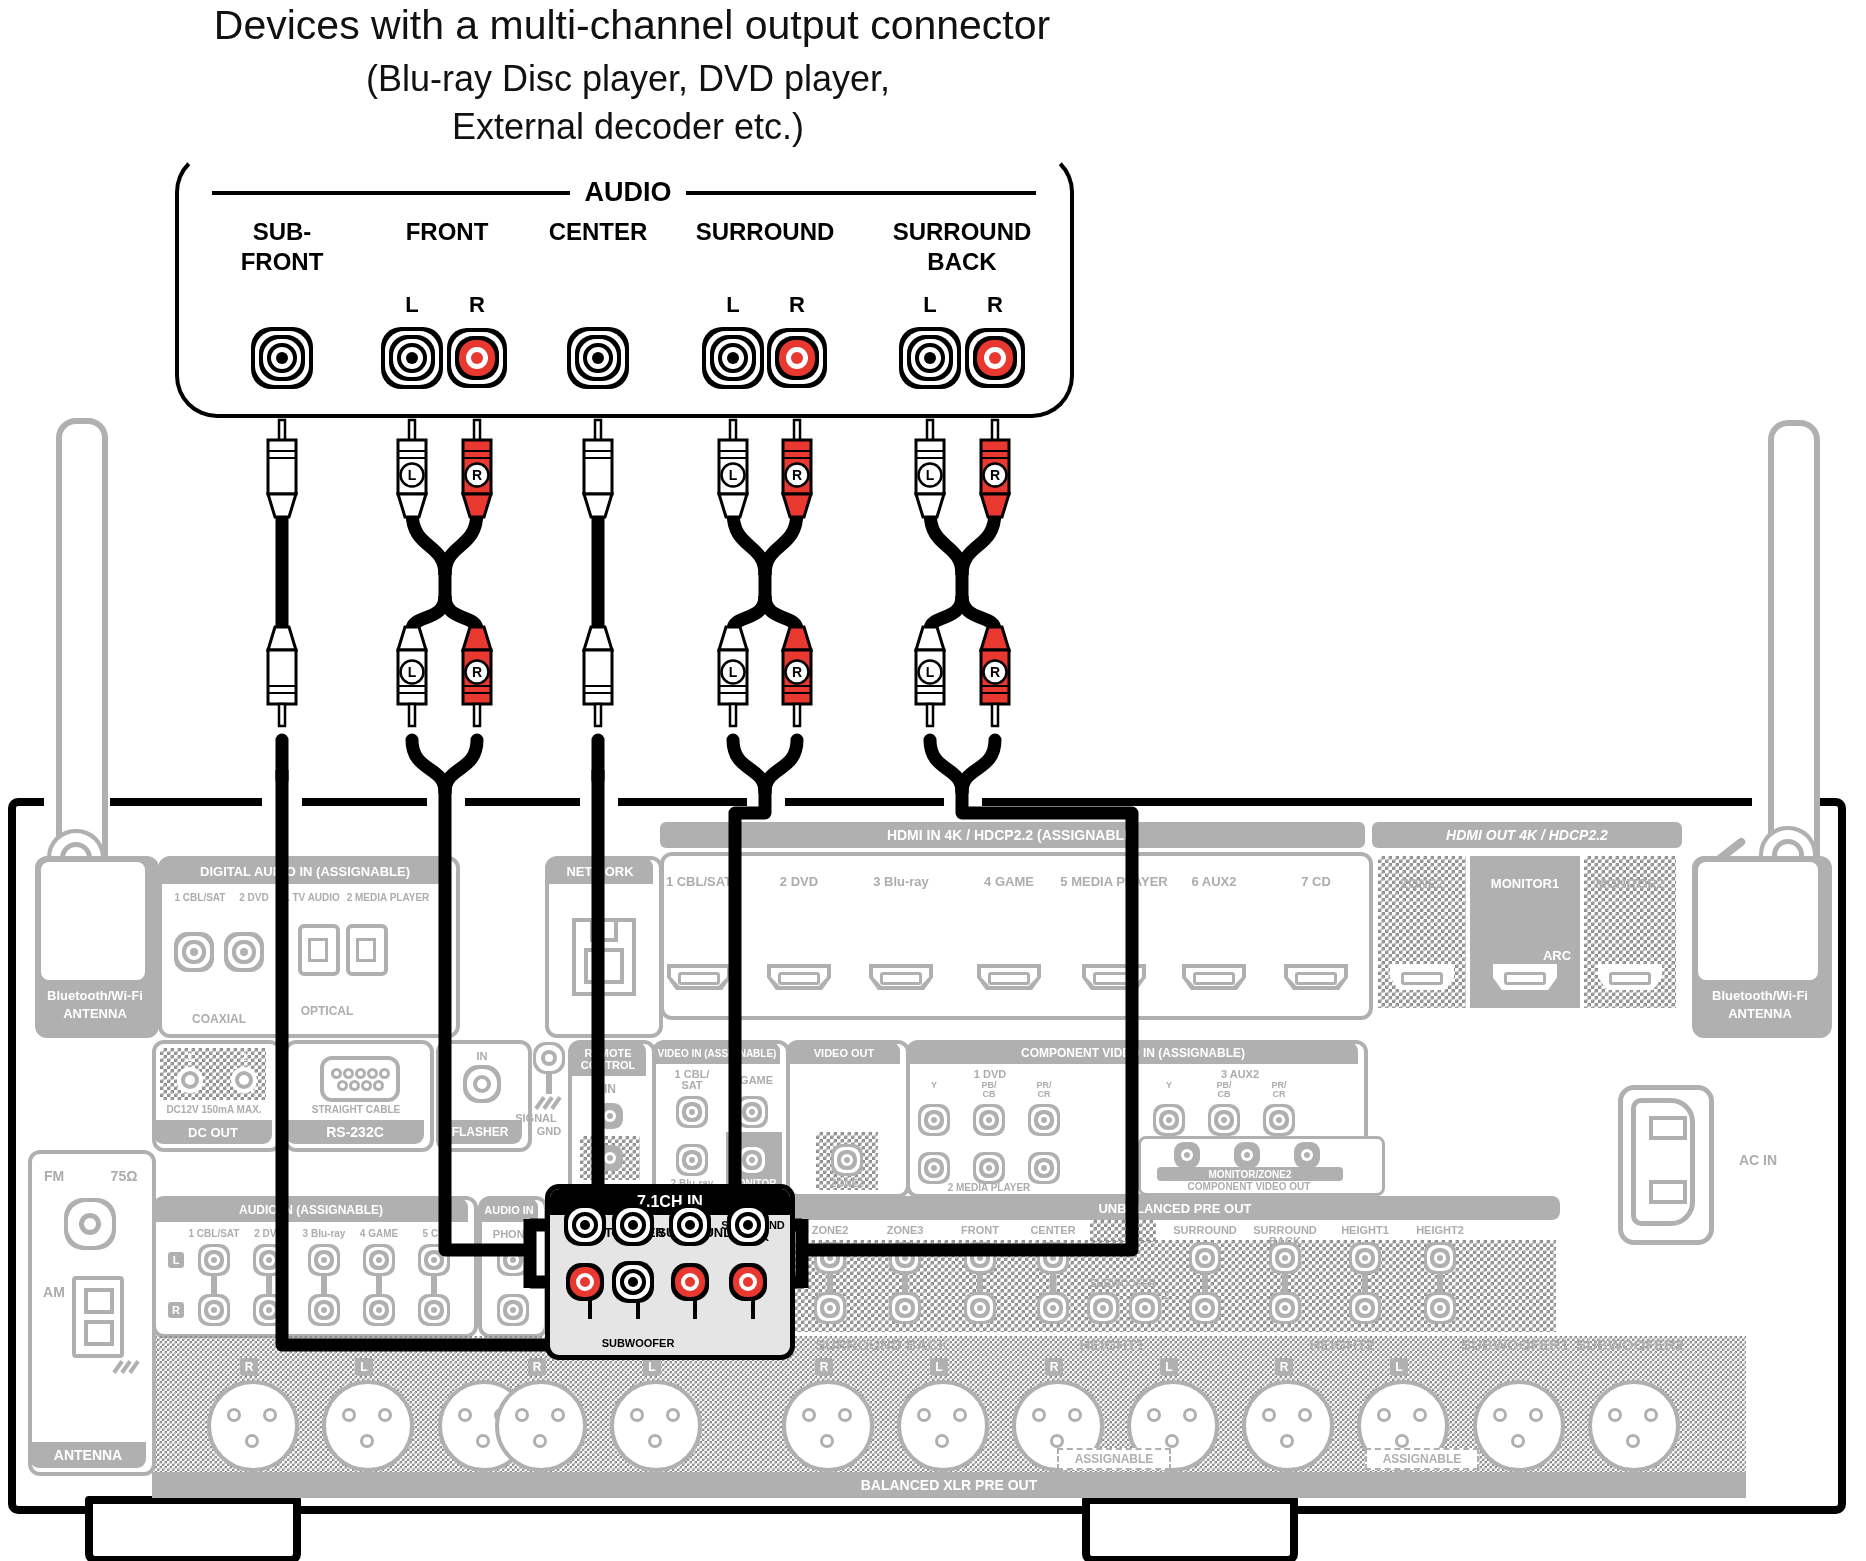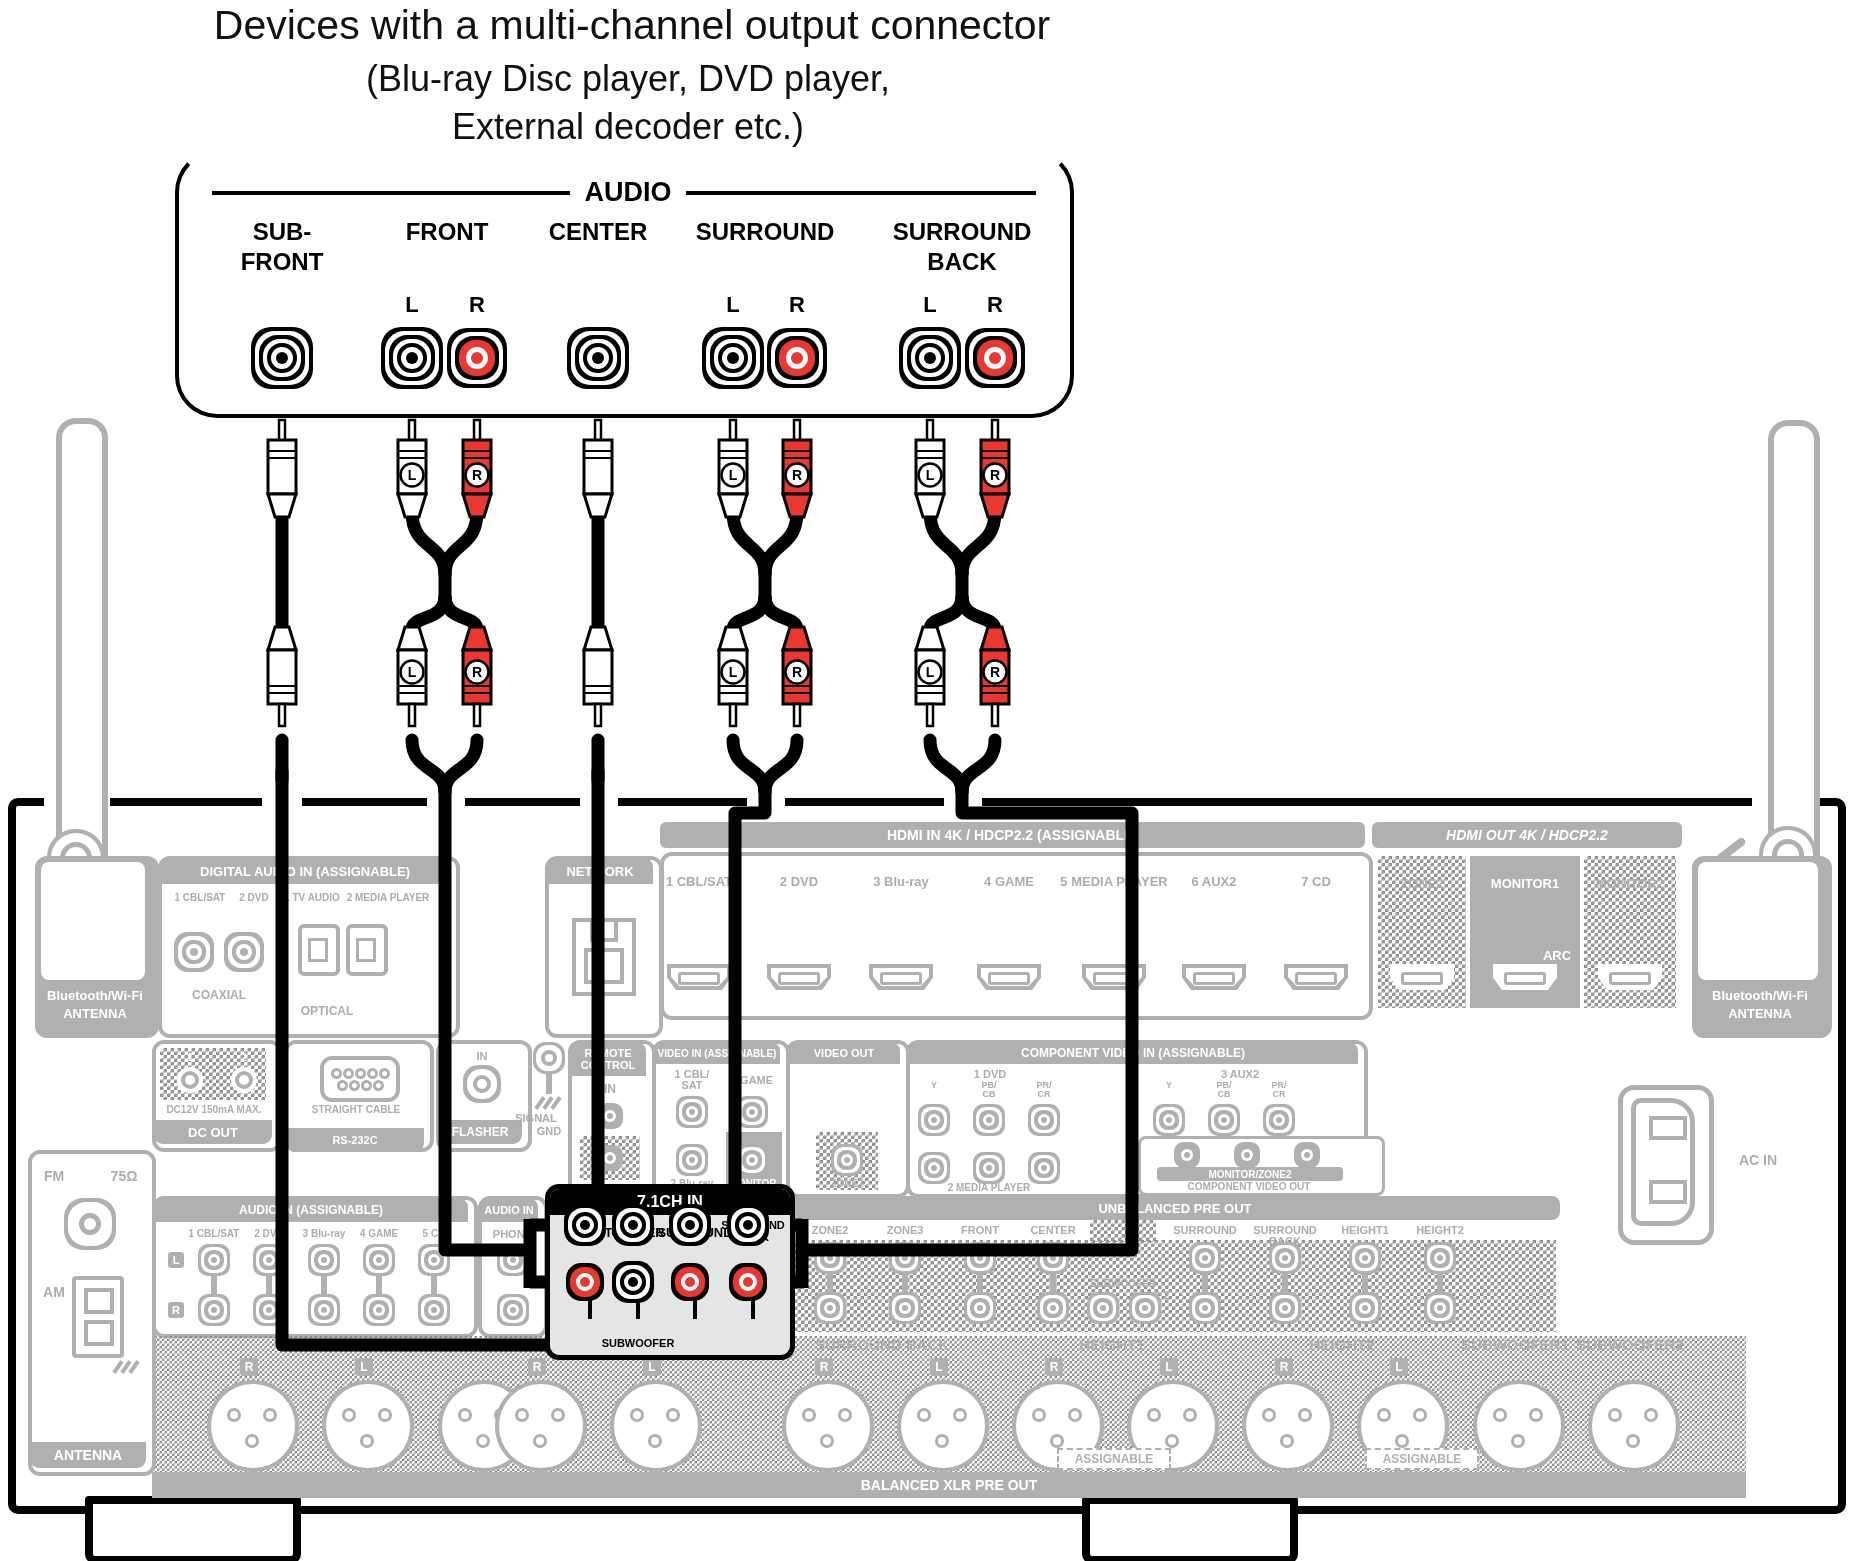--- a/index.html
+++ b/index.html
@@ -100,21 +100,21 @@
         <div class="abs glab ctr" style="left: 150px; top: 32px; font-size: 10px;">1 TV AUDIO</div>
         <div class="abs glab ctr" style="left: 226px; top: 32px; font-size: 10px;">2 MEDIA PLAYER</div>
         <div class="abs jack" style="left: 28px; top: 88px; width: 8px; height: 8px; background: rgb(176, 176, 176); box-shadow: rgb(255, 255, 255) 0px 0px 0px 4px, rgb(176, 176, 176) 0px 0px 0px 8px, rgb(255, 255, 255) 0px 0px 0px 12px, rgb(176, 176, 176) 0px 0px 0px 16px;"></div>
         <div class="abs jack" style="left: 78px; top: 88px; width: 8px; height: 8px; background: rgb(176, 176, 176); box-shadow: rgb(255, 255, 255) 0px 0px 0px 4px, rgb(176, 176, 176) 0px 0px 0px 8px, rgb(255, 255, 255) 0px 0px 0px 12px, rgb(176, 176, 176) 0px 0px 0px 16px;"></div>
         <div class="abs" style="left: 136px; top: 64px; width: 34px; height: 44px; border: 4px solid rgb(176, 176, 176); border-radius: 6px; background: rgb(255, 255, 255);">
           <div class="abs" style="left: 6px; top: 10px; width: 14px; height: 18px; border: 3px solid rgb(176, 176, 176);"></div>
         </div>
         <div class="abs" style="left: 184px; top: 64px; width: 34px; height: 44px; border: 4px solid rgb(176, 176, 176); border-radius: 6px; background: rgb(255, 255, 255);">
           <div class="abs" style="left: 6px; top: 10px; width: 14px; height: 18px; border: 3px solid rgb(176, 176, 176);"></div>
         </div>
-        <div class="abs glab ctr" style="left: 57px; top: 128px; font-size: 12px;">COAXIAL</div>
+        <div class="abs glab ctr" style="left: 57px; top: 152px; font-size: 12px;">COAXIAL</div>
         <div class="abs glab ctr" style="left: 165px; top: 144px; font-size: 12px;">OPTICAL</div>
       </div>
       <div class="abs gbox" style="left: 545px; top: 856px; width: 110px; height: 174px;">
         <div class="abs gbar" style="left: -2px; top: -2px; width: 106px; height: 26px; border-radius: 9px 9px 0px 0px; font-size: 13px;">NETWORK</div>
         <div class="abs" style="left: 23px; top: 58px; width: 56px; height: 70px; border: 4px solid rgb(176, 176, 176); background: rgb(255, 255, 255);">
           <div class="abs" style="left: 14px; top: 0px; width: 20px; height: 16px; border-bottom: 4px solid rgb(176, 176, 176); border-right: 4px solid rgb(176, 176, 176); border-left: 4px solid rgb(176, 176, 176);"></div>
           <div class="abs" style="left: 8px; top: 26px; width: 32px; height: 28px; border: 4px solid rgb(176, 176, 176);"></div>
         </div>
       </div>
       <div class="abs gbar" style="left: 660px; top: 822px; width: 705px; height: 26px; border-radius: 6px; font-size: 14px;">HDMI IN  4K / HDCP2.2 (ASSIGNABLE)</div>
@@ -197,21 +197,21 @@
           <div class="abs jack" style="left: 21.5px; top: 10.5px; width: 5px; height: 5px; background: rgb(255, 255, 255); box-shadow: rgb(176, 176, 176) 0px 0px 0px 3px;"></div>
           <div class="abs jack" style="left: 33.5px; top: 10.5px; width: 5px; height: 5px; background: rgb(255, 255, 255); box-shadow: rgb(176, 176, 176) 0px 0px 0px 3px;"></div>
           <div class="abs jack" style="left: 45.5px; top: 10.5px; width: 5px; height: 5px; background: rgb(255, 255, 255); box-shadow: rgb(176, 176, 176) 0px 0px 0px 3px;"></div>
           <div class="abs jack" style="left: 57.5px; top: 10.5px; width: 5px; height: 5px; background: rgb(255, 255, 255); box-shadow: rgb(176, 176, 176) 0px 0px 0px 3px;"></div>
           <div class="abs jack" style="left: 15.5px; top: 22.5px; width: 5px; height: 5px; background: rgb(255, 255, 255); box-shadow: rgb(176, 176, 176) 0px 0px 0px 3px;"></div>
           <div class="abs jack" style="left: 27.5px; top: 22.5px; width: 5px; height: 5px; background: rgb(255, 255, 255); box-shadow: rgb(176, 176, 176) 0px 0px 0px 3px;"></div>
           <div class="abs jack" style="left: 39.5px; top: 22.5px; width: 5px; height: 5px; background: rgb(255, 255, 255); box-shadow: rgb(176, 176, 176) 0px 0px 0px 3px;"></div>
           <div class="abs jack" style="left: 51.5px; top: 22.5px; width: 5px; height: 5px; background: rgb(255, 255, 255); box-shadow: rgb(176, 176, 176) 0px 0px 0px 3px;"></div>
         </div>
         <div class="abs glab ctr" style="left: 68px; top: 60px; font-size: 10px;">STRAIGHT CABLE</div>
-        <div class="abs gbar" style="left: -2px; top: 84px; width: 138px; height: 24px; border-radius: 0px 0px 9px 9px; font-size: 11px;">RS-232C</div>
+        <div class="abs gbar" style="left: -2px; top: 76px; width: 138px; height: 24px; border-radius: 0px 0px 9px 9px; font-size: 14px;">RS-232C</div>
       </div>
       <div class="abs gbox" style="left: 436px; top: 1040px; width: 88px; height: 104px;">
         <div class="abs glab ctr" style="left: 42px; top: 6px; font-size: 11px;">IN</div>
         <div class="abs jack" style="left: 37px; top: 35px; width: 10px; height: 10px; background: rgb(255, 255, 255); box-shadow: rgb(176, 176, 176) 0px 0px 0px 4px, rgb(255, 255, 255) 0px 0px 0px 10px, rgb(176, 176, 176) 0px 0px 0px 14px;"></div>
         <div class="abs gbar" style="left: -2px; top: 76px; width: 84px; height: 24px; border-radius: 0px 0px 9px 9px; font-size: 12px;">FLASHER</div>
       </div>
       <div class="abs jack" style="left: 545px; top: 1054px; width: 8px; height: 8px; background: rgb(255, 255, 255); box-shadow: rgb(176, 176, 176) 0px 0px 0px 4px, rgb(255, 255, 255) 0px 0px 0px 9px, rgb(176, 176, 176) 0px 0px 0px 12px;"></div>
       <div class="abs" style="left: 546px; top: 1072px; width: 6px; height: 22px; background: rgb(176, 176, 176);"></div>
       <div class="abs" style="left: 538px; top: 1096px; width: 4px; height: 14px; background: rgb(176, 176, 176); transform: rotate(35deg);"></div>
       <div class="abs" style="left: 546px; top: 1096px; width: 4px; height: 14px; background: rgb(176, 176, 176); transform: rotate(35deg);"></div>

